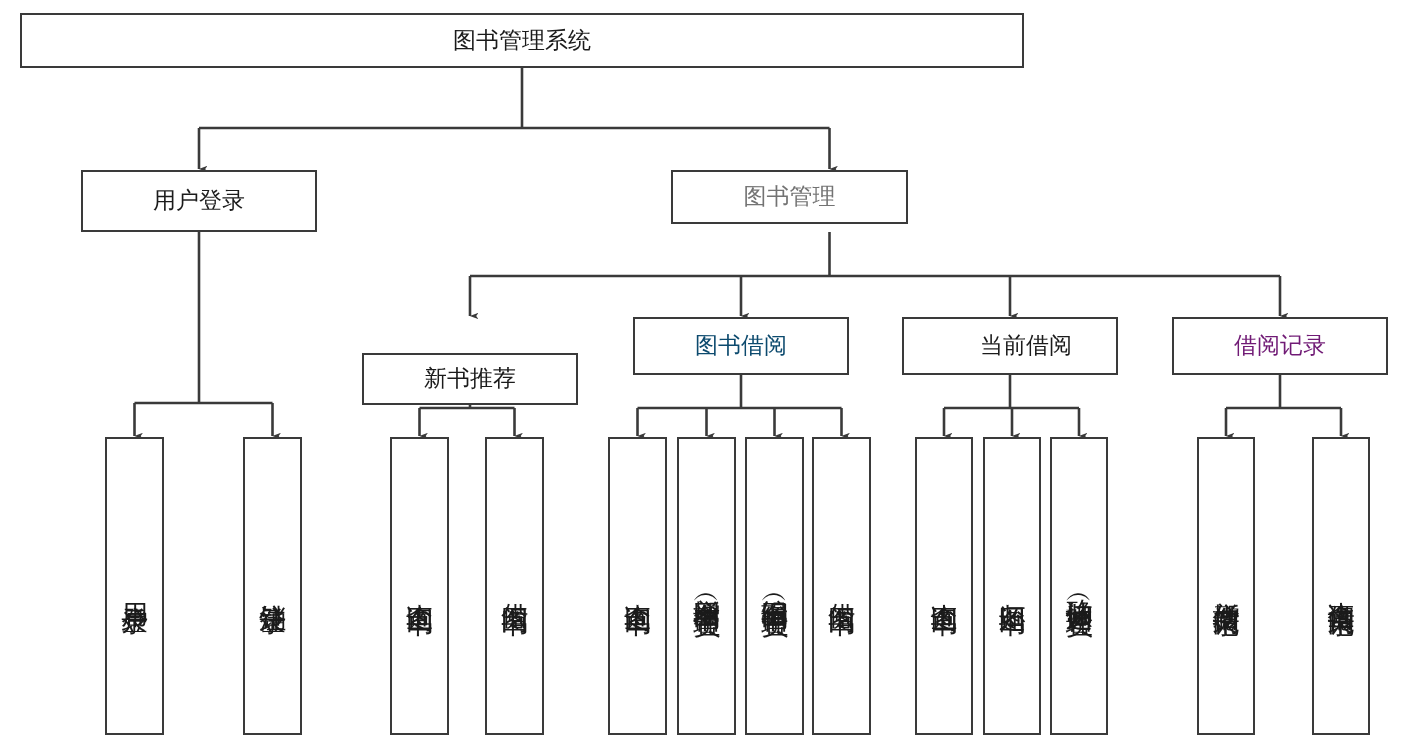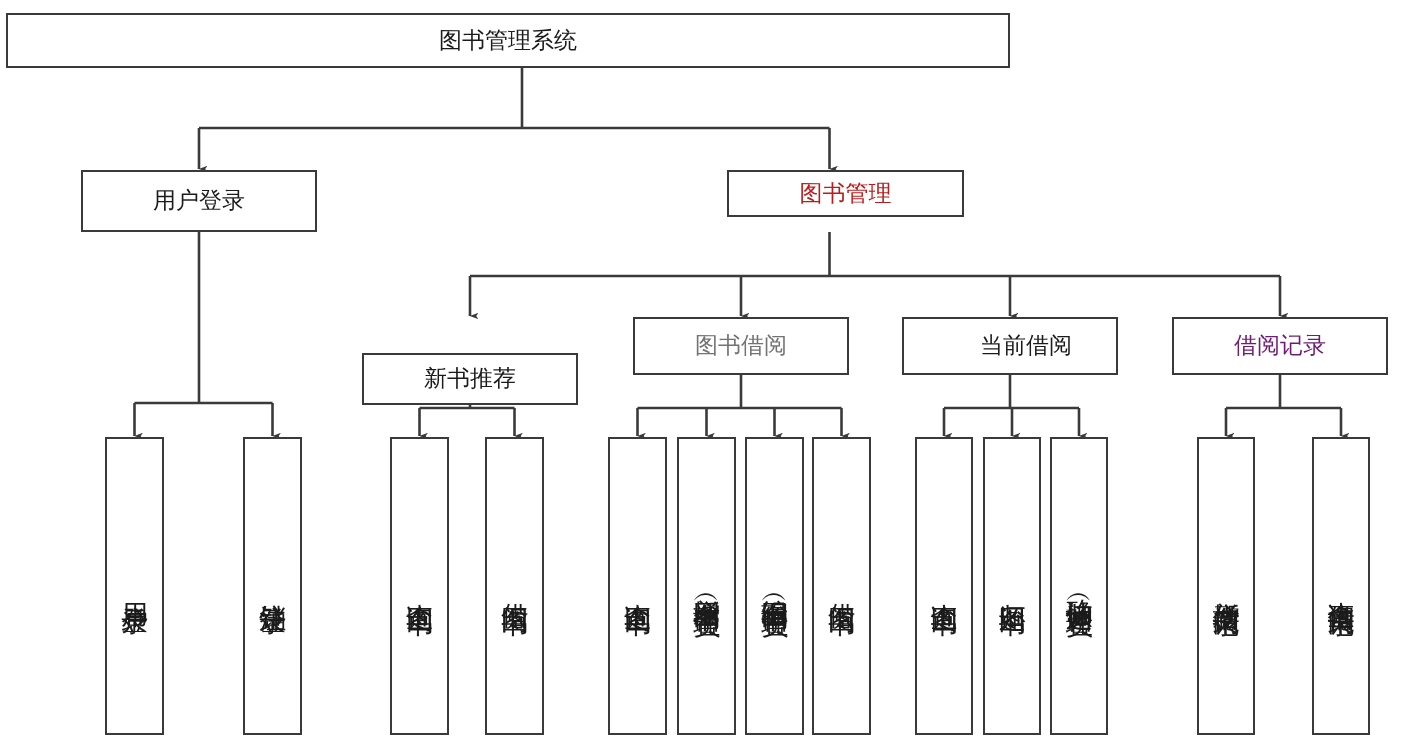--- a/index.html
+++ b/index.html
@@ -101,33 +101,33 @@
       <line x1="944" y1="408" x2="1079" y2="408" stroke="#3a3a3a" stroke-width="2.6"></line>
       <line x1="944" y1="408" x2="944" y2="436" stroke="#3a3a3a" stroke-width="2.6" marker-end="url(#arrowhead)"></line>
       <line x1="1012" y1="408" x2="1012" y2="436" stroke="#3a3a3a" stroke-width="2.6" marker-end="url(#arrowhead)"></line>
       <line x1="1079" y1="408" x2="1079" y2="436" stroke="#3a3a3a" stroke-width="2.6" marker-end="url(#arrowhead)"></line>
       <line x1="1280" y1="375" x2="1280" y2="408" stroke="#3a3a3a" stroke-width="2.6"></line>
       <line x1="1226" y1="408" x2="1341" y2="408" stroke="#3a3a3a" stroke-width="2.6"></line>
       <line x1="1226" y1="408" x2="1226" y2="436" stroke="#3a3a3a" stroke-width="2.6" marker-end="url(#arrowhead)"></line>
       <line x1="1341" y1="408" x2="1341" y2="436" stroke="#3a3a3a" stroke-width="2.6" marker-end="url(#arrowhead)"></line>
     </svg>
   <div id="nodes-layer">
-      <div class="node horiz" style="left: 6px; top: 13px; width: 1004px; height: 55px; border-color: rgb(58, 58, 58); background: rgb(255, 255, 255); color: rgb(27, 27, 27);">
+      <div class="node horiz" style="left: 20px; top: 13px; width: 1004px; height: 55px; border-color: rgb(58, 58, 58); background: rgb(255, 255, 255); color: rgb(27, 27, 27);">
         <span class="label">图书管理系统</span>
       </div>
       <div class="node horiz" style="left: 81px; top: 170px; width: 236px; height: 62px; border-color: rgb(58, 58, 58); background: rgb(255, 255, 255); color: rgb(27, 27, 27);">
         <span class="label">用户登录</span>
       </div>
-      <div class="node horiz" style="left: 727px; top: 170px; width: 237px; height: 47px; border-color: rgb(58, 58, 58); background: rgb(255, 255, 255); color: #b91c1c;">
+      <div class="node horiz" style="left: 671px; top: 170px; width: 237px; height: 54px; border-color: rgb(58, 58, 58); background: rgb(255, 255, 255); color: #737373;">
         <span class="label">图书管理</span>
       </div>
       <div class="node horiz" style="left: 362px; top: 317px; width: 216px; height: 52px; border-color: rgb(58, 58, 58); background: rgb(255, 255, 255); color: rgb(27, 27, 27); margin-top: 36px;">
         <span class="label">新书推荐</span>
       </div>
-      <div class="node horiz" style="left: 633px; top: 317px; width: 216px; height: 58px; border-color: rgb(58, 58, 58); background: rgb(255, 255, 255); color: #737373; align-items: center;">
+      <div class="node horiz" style="left: 633px; top: 317px; width: 216px; height: 58px; border-color: rgb(58, 58, 58); background: rgb(255, 255, 255); color: #0c4a6e; align-items: center;">
         <span class="label">图书借阅</span>
       </div>
       <div class="node horiz" style="left: 902px; top: 317px; width: 216px; height: 58px; border-color: rgb(58, 58, 58); background: rgb(255, 255, 255); color: rgb(27, 27, 27); padding-left: 32px;">
         <span class="label">当前借阅</span>
       </div>
       <div class="node horiz" style="left: 1172px; top: 317px; width: 216px; height: 58px; border-color: rgb(58, 58, 58); background: rgb(255, 255, 255); color: #701a75;">
         <span class="label">借阅记录</span>
       </div>
       <div class="node vert" style="left: 105px; top: 437px; width: 59px; height: 298px; border-color: rgb(58, 58, 58); background: rgb(255, 255, 255); color: rgb(27, 27, 27);">
         <span class="label">用户登录</span>

